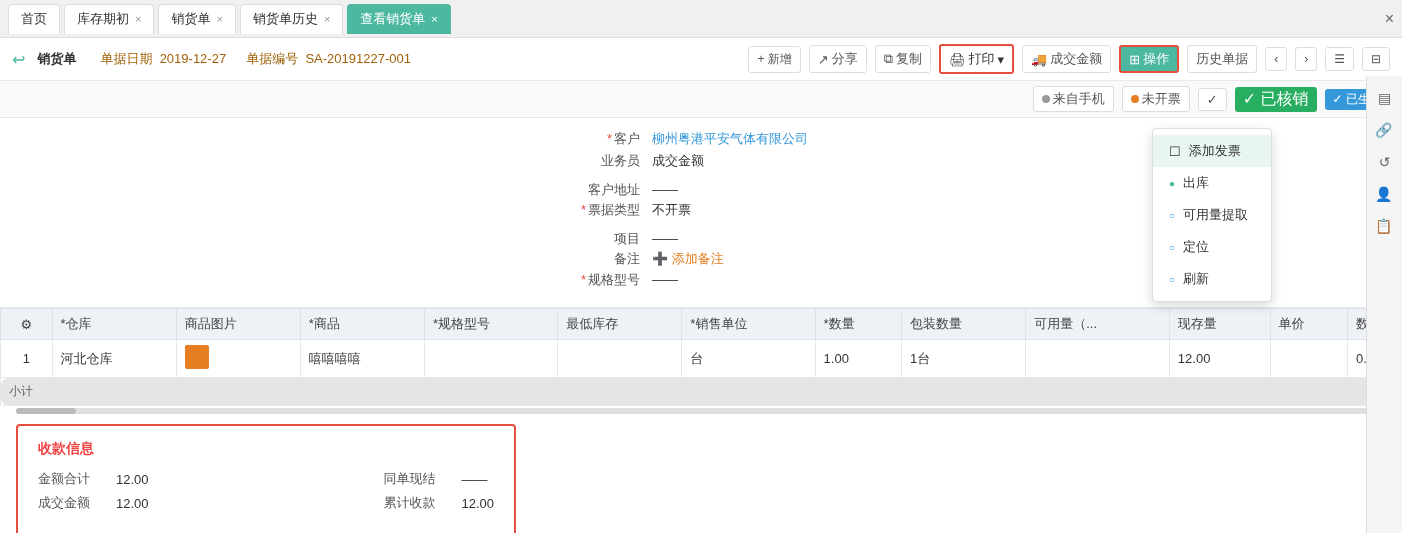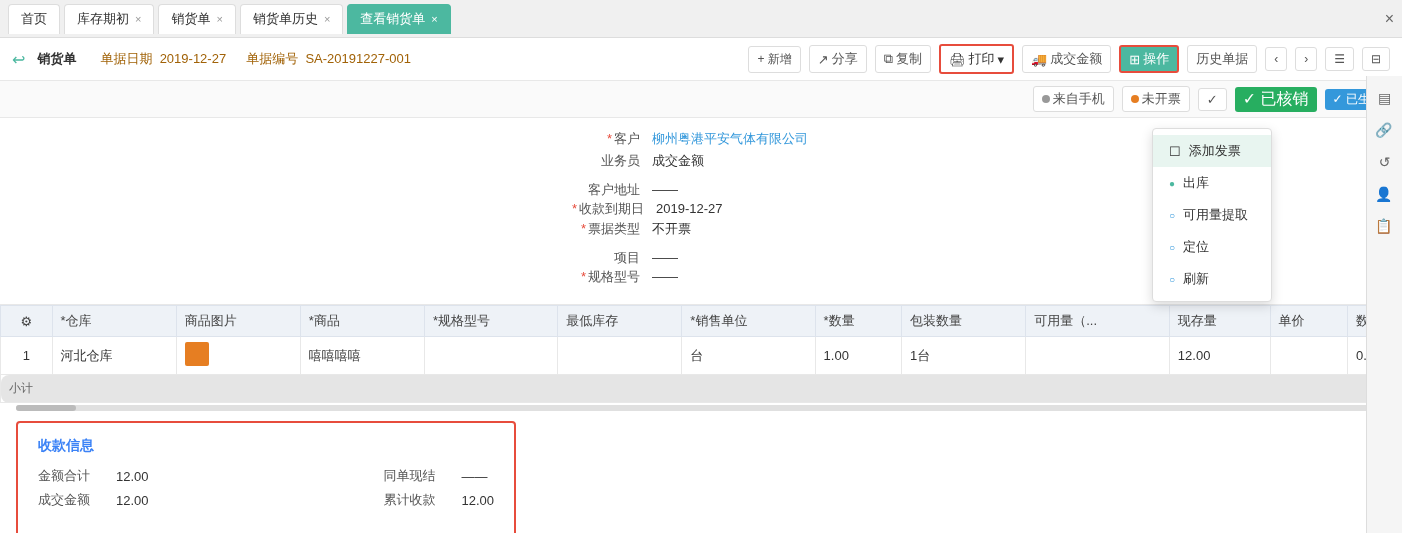--- a/index.html
+++ b/index.html
@@ -71,21 +71,21 @@
     tbody tr { background: #fff; }
     tbody td { padding: 5px 8px; border: 1px solid #e8e8e8; color: #333; white-space: nowrap; }
     .subtotal-row td { background: #e5e5e5; color: #666; font-size: 12px; border-radius: 8px; }
     .gear-cell { text-align: center; }
 
     
     .payment-section {
       border: 2px solid #e74c3c; border-radius: 4px; margin: 10px 16px; padding: 14px 20px;
       width: 500px; background: #fff;
     }
-    .payment-title { font-weight: bold; color: #3b82f6; margin-bottom: 12px; font-size: 14px; }
+    .payment-title { font-weight: bold; color: #ef4444; margin-bottom: 12px; font-size: 14px; }
     .payment-grid { display: grid; grid-template-columns: 1fr; gap: 6px 20px; }
     .payment-item { display: flex; align-items: center; gap: 8px; }
     .payment-label { color: #555; min-width: 70px; font-size: 13px; }
     .payment-value { color: #333; font-size: 13px; }
     .payment-value.red { color: #e74c3c; }
 
     
     .right-sidebar {
       position: absolute; right: 0; top: 38px; width: 36px;
       background: #f5f5f5; border-left: 1px solid #ddd;
@@ -220,32 +220,35 @@
         <span class="form-label">业务员</span>
         <span class="form-value">成交金额</span>
       </div>
     </div>
     <div class="form-row">
       <div class="form-section">
         <span class="form-label">客户地址</span>
         <span class="form-value">——</span>
       </div>
       <div class="form-section">
-        <span class="form-label required">收款到期日</span>
-        <span class="form-value">2019-12-27</span>
-      </div>
-      <div class="form-section">
         <span class="form-label required">票据类型</span>
         <span class="form-value">不开票</span>
       </div>
     </div>
     <div class="form-row">
       <div class="form-section">
         <span class="form-label">项目</span>
         <span class="form-value">——</span>
+      </div>
+      <div class="form-section">
+        <span class="form-label">备注</span>
+        <span class="form-value" style="color:#e67e22; cursor:pointer;">
+          <span>➕</span>
+          <span>添加备注</span>
+        </span>
       </div>
       <div class="form-section">
         <span class="form-label required">规格型号</span>
         <span class="form-value">——</span>
       </div>
     </div>
   </div>
 
   <div class="table-wrapper" style="margin: 0; padding: 0 0 0 0;">
     <table>

